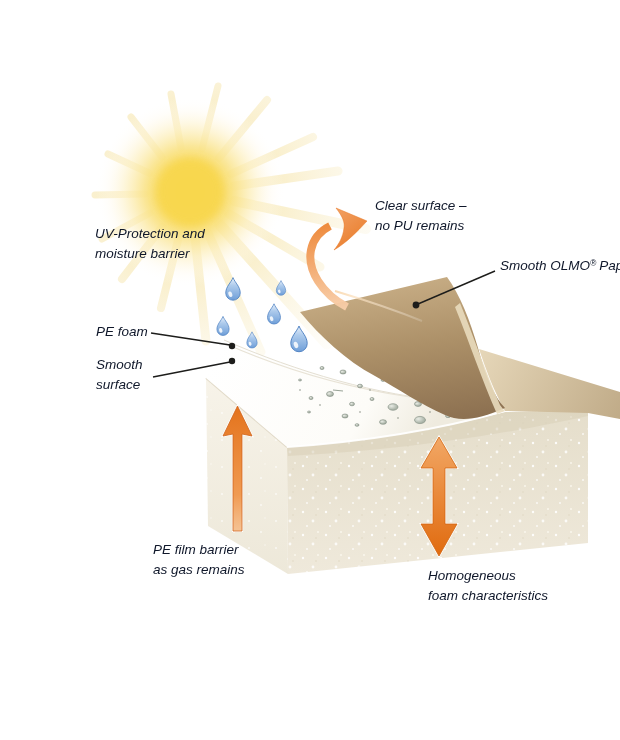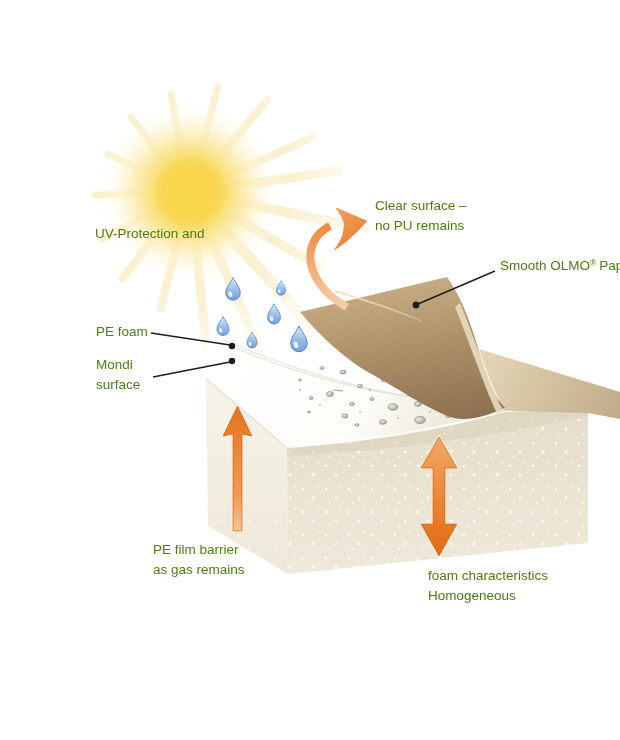--- a/index.html
+++ b/index.html
@@ -1,19 +1,19 @@
 <!DOCTYPE html>
 <html><head>
 <meta charset="utf-8">
 <style>
   html,body{margin:0;padding:0;background:#fff;}
   #stage{position:relative;width:620px;height:740px;background:#ffffff;overflow:hidden;
          font-family:"Liberation Sans", sans-serif;}
   #stage svg{position:absolute;left:0;top:0;}
-  .label{position:absolute;font-size:13.5px;line-height:20px;color:#4d7c0f;white-space:nowrap;}
+  .label{position:absolute;font-size:13.5px;line-height:20px;color:#0f172a;white-space:nowrap;font-style:italic;}
   .label div{height:20px;}
   .reg{font-size:8.5px;vertical-align:4px;}
   .rest{margin-left:3px;}
 </style>
 </head>
 <body>
 
 <div id="stage">
 
 <svg width="620" height="740" viewBox="0 0 620 740">
@@ -227,43 +227,44 @@
     <g fill="#1d1d1b" stroke="none">
       <circle cx="232" cy="346" r="3.2"></circle>
       <circle cx="232" cy="361" r="3.2"></circle>
       <circle cx="416" cy="305" r="3.4"></circle>
     </g>
   </g>
 </svg>
 
 <div class="label" style="left:95px;top:224px">
   <div>UV-Protection and</div>
+  <div>moisture barrier</div>
 </div>
 
 <div class="label" style="left:375px;top:196px">
   <div>Clear surface –</div>
   <div>no PU remains</div>
 </div>
 
 <div class="label" style="left:500px;top:253px">
   <div><span>Smooth OLMO</span><span class="reg">®</span><span class="rest">Pap</span></div>
 </div>
 
 <div class="label" style="left:96px;top:322px">
   <div>PE foam</div>
 </div>
 
 <div class="label" style="left:96px;top:355px">
-  <div>Mondi</div>
+  <div>Smooth</div>
   <div>surface</div>
 </div>
 
 <div class="label" style="left:153px;top:540px">
   <div>PE film barrier</div>
   <div>as gas remains</div>
 </div>
 
 <div class="label" style="left:428px;top:566px">
+  <div>Homogeneous</div>
   <div>foam characteristics</div>
-  <div>Homogeneous</div>
 </div>
 
 </div>
 
 </body></html>

